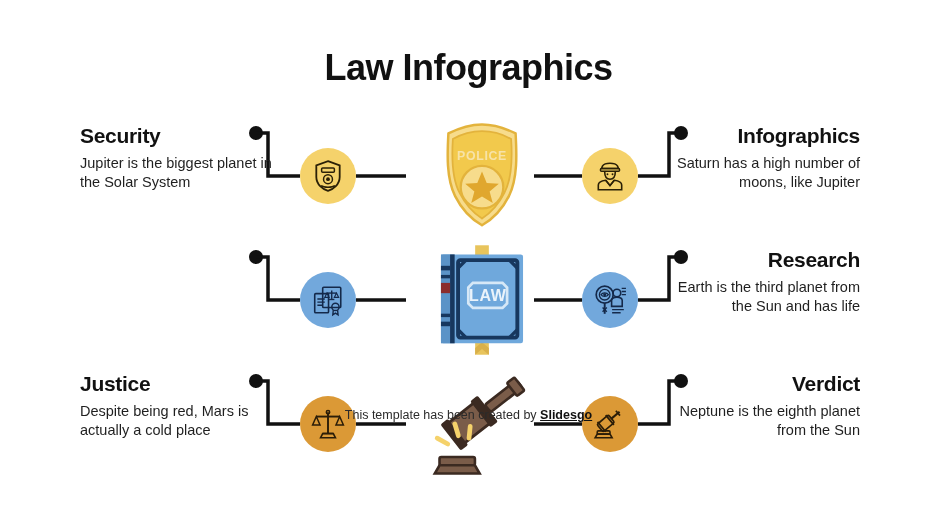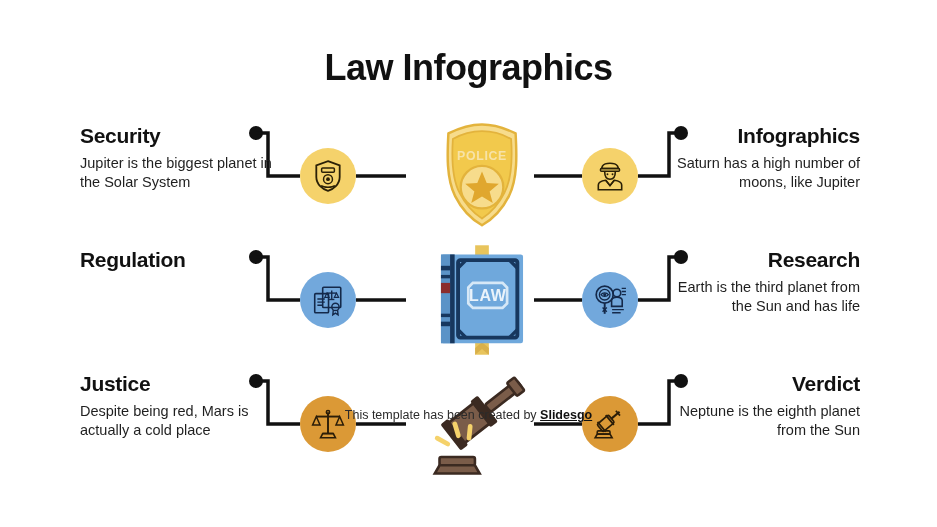--- a/index.html
+++ b/index.html
@@ -127,21 +127,20 @@
     <svg class="conn" viewBox="0 0 937 124">
       <circle cx="256" cy="19" r="7" fill="#111111"></circle>
       <path d="M256 19 H268 V62 H300" stroke="#111111" stroke-width="3.5" fill="none"></path>
       <path d="M356 62 H406" stroke="#111111" stroke-width="3.5" fill="none"></path>
       <path d="M534 62 H582" stroke="#111111" stroke-width="3.5" fill="none"></path>
       <path d="M638 62 H669 V19 H681" stroke="#111111" stroke-width="3.5" fill="none"></path>
       <circle cx="681" cy="19" r="7" fill="#111111"></circle>
     </svg>
 
     <div class="txt txt-left">
-      <h3>Regulation</h3>
     </div>
 
     <div class="circ circ-left" style="background:#72A8DC;">
       <svg width="34" height="34" viewBox="0 0 32 32">
         <rect x="3.5" y="10" width="13" height="18" rx="1" fill="none" stroke="#14294a" stroke-width="1.5"></rect>
         <rect x="11" y="4" width="17" height="19" rx="1" fill="none" stroke="#14294a" stroke-width="1.5"></rect>
         <path d="M19.5 7 V15" stroke="#14294a" stroke-width="1.3"></path>
         <path d="M15 9.5 H24" stroke="#14294a" stroke-width="1.3"></path>
         <path d="M15 9.5 L13 13.5 H17 Z" fill="none" stroke="#14294a" stroke-width="1.1"></path>
         <path d="M24 9.5 L22 13.5 H26 Z" fill="none" stroke="#14294a" stroke-width="1.1"></path>

